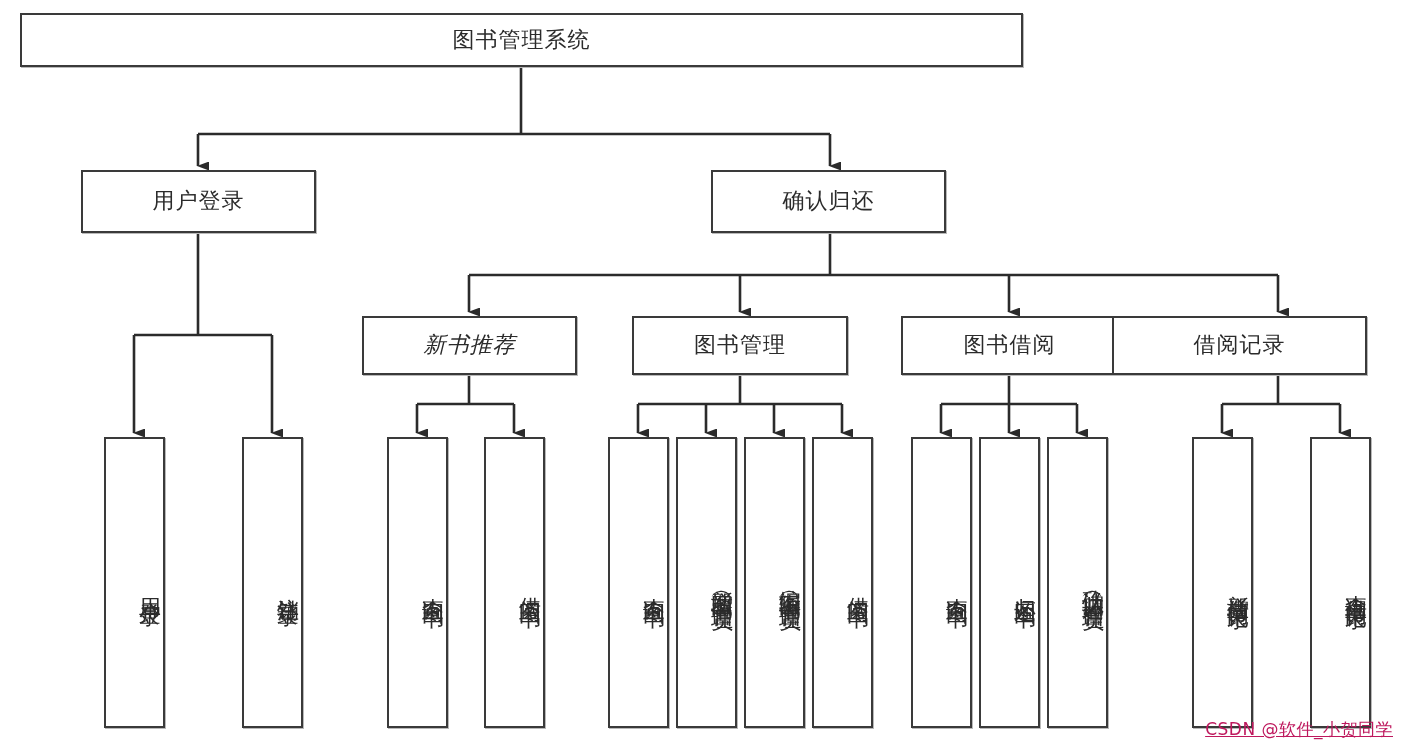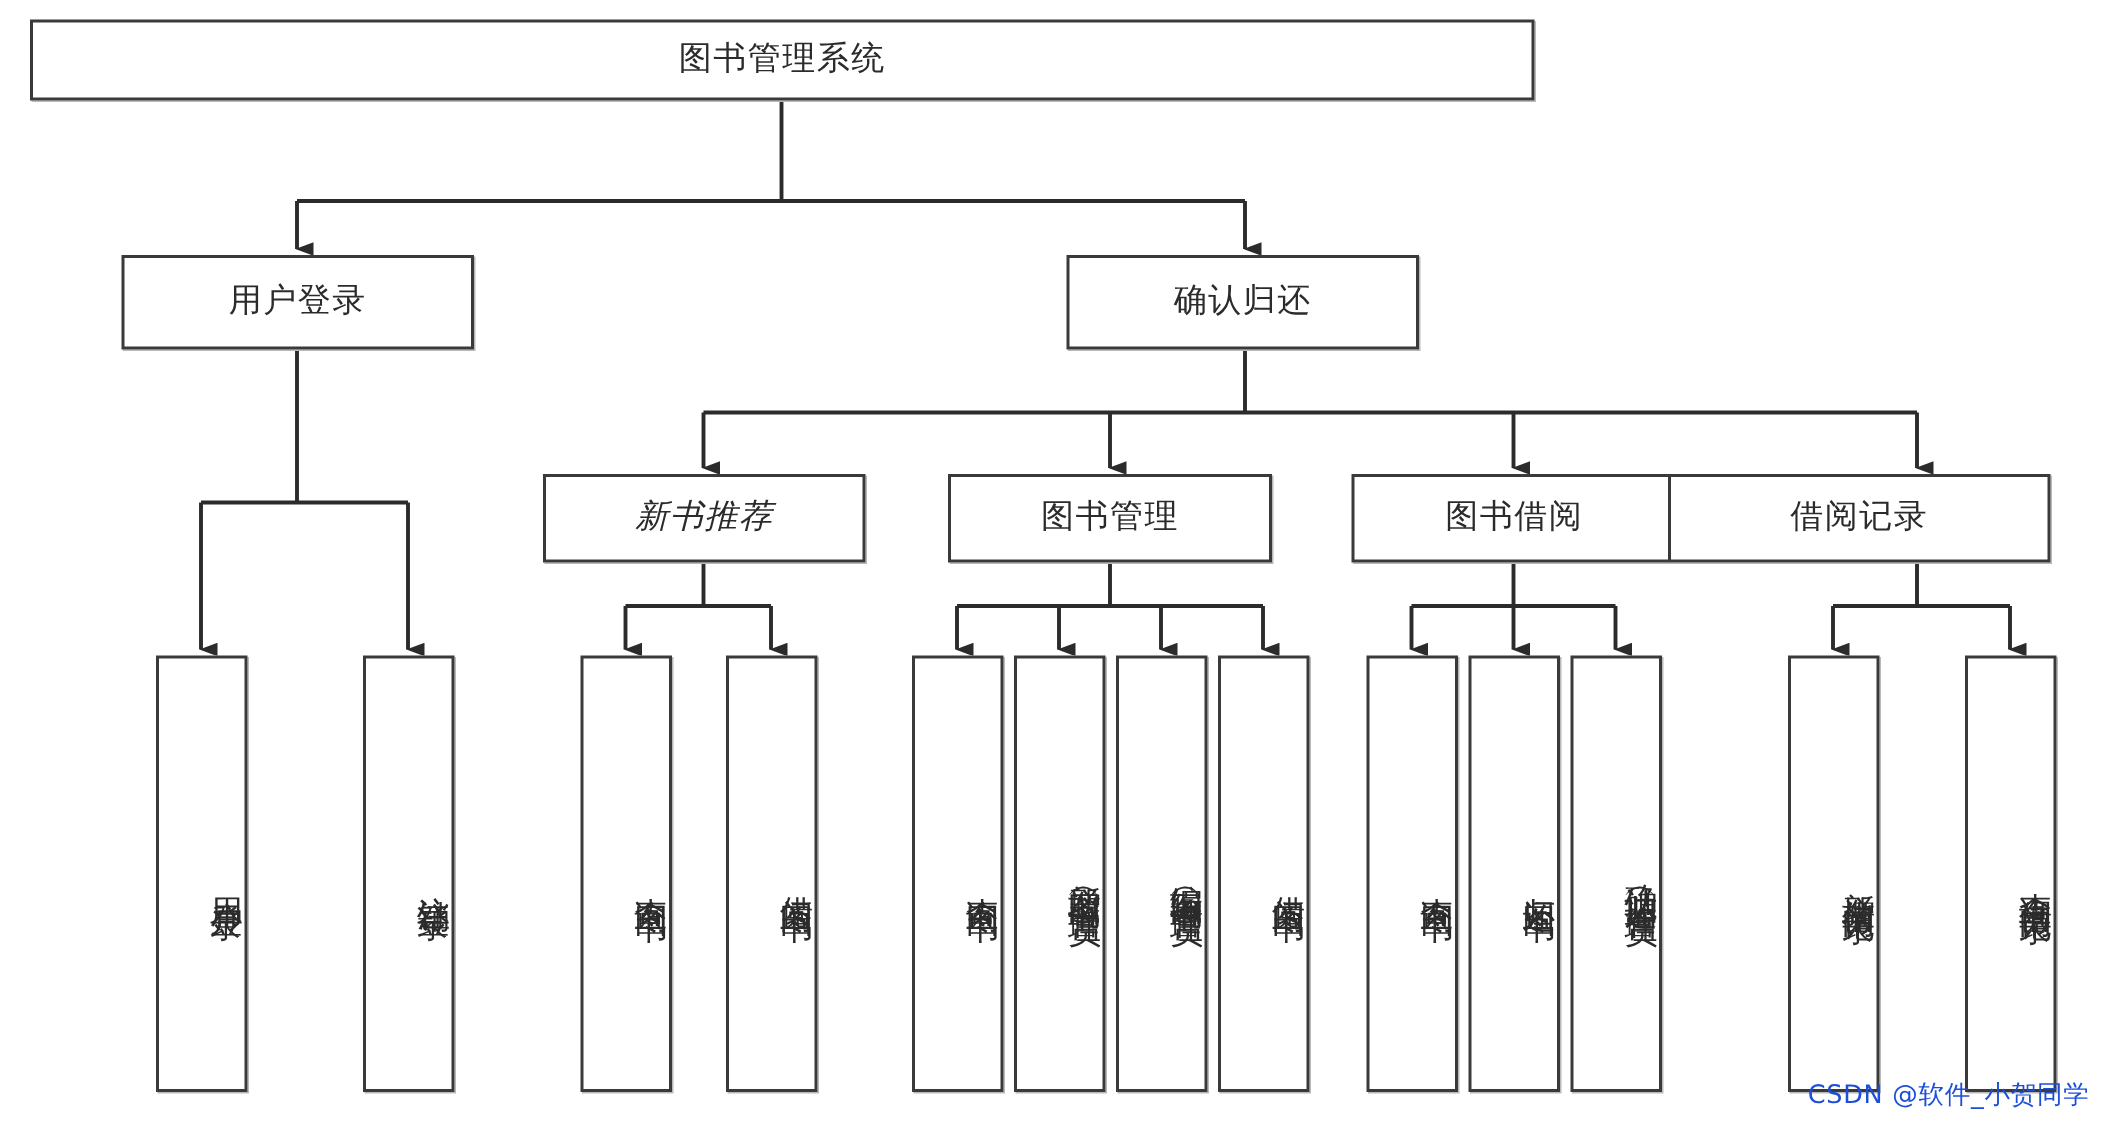--- a/index.html
+++ b/index.html
@@ -55,24 +55,25 @@
   }
   .node.vert span {
     writing-mode: vertical-rl;
     text-orientation: upright;
   }
   #watermark {
     position: absolute;
     right: 12px;
     bottom: 6px;
     font-size: 17px;
-    color: #1d4ed8;
+    color: #be185d;
     letter-spacing: 0.5px;
     white-space: nowrap;
     font-family: "DejaVu Sans", "Liberation Sans", sans-serif;
+    text-decoration: underline;
   }
 </style>
 </head>
 <body>
 
 <div id="canvas">
 
   <svg class="edges" viewBox="0 0 1405 747">
     <defs>
       <marker id="arw" markerWidth="10" markerHeight="12" refX="4.5" refY="11" orient="auto" markerUnits="userSpaceOnUse">

